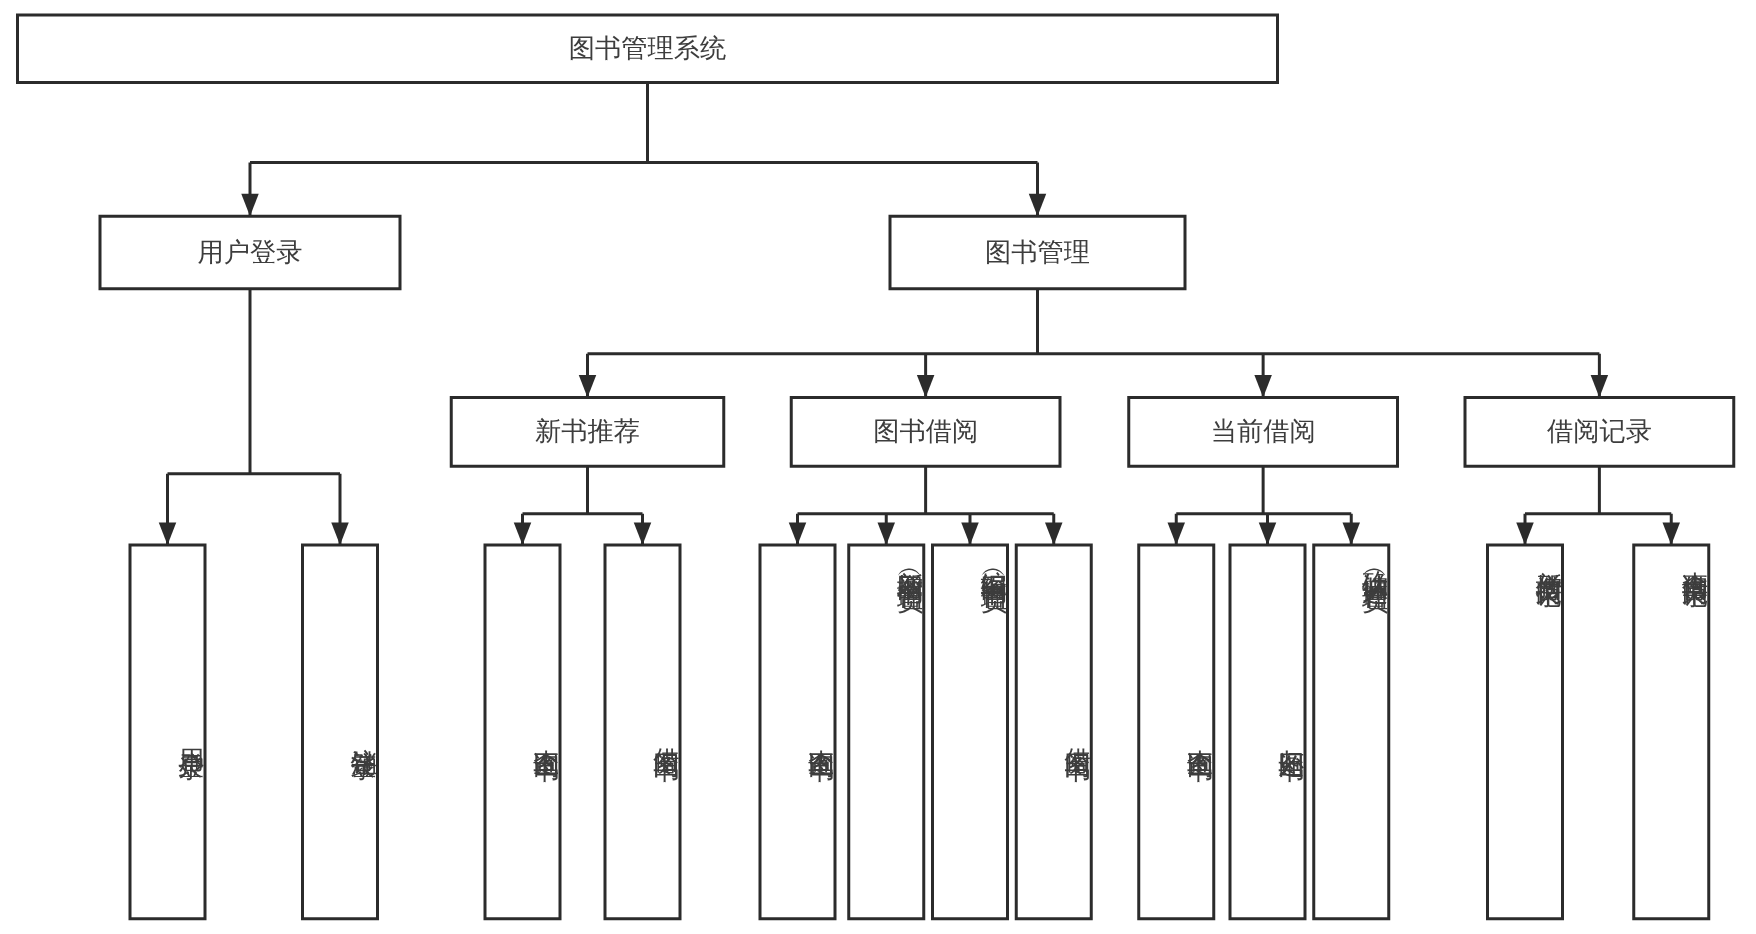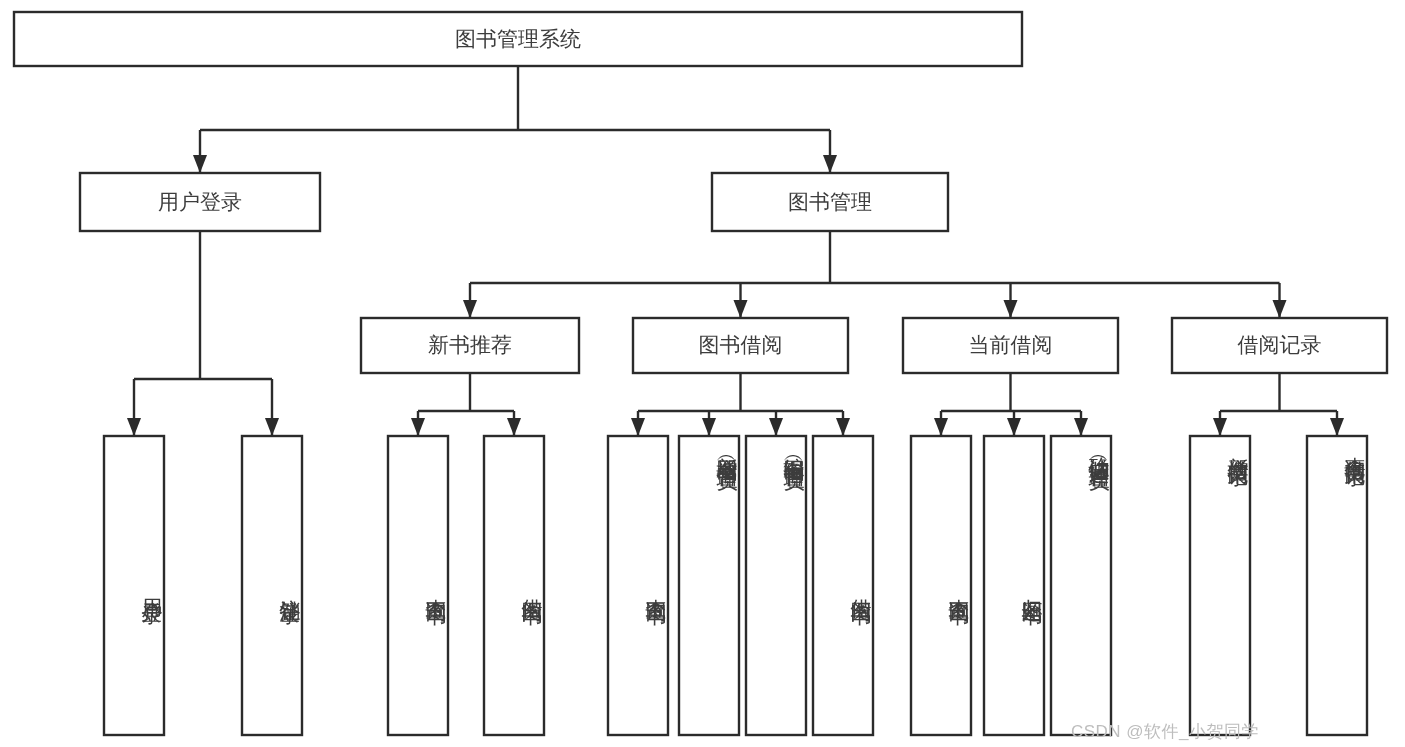--- a/index.html
+++ b/index.html
@@ -11,20 +11,21 @@
     width: 1405px;
     height: 747px;
     font-family: "Liberation Sans", "DejaVu Sans", sans-serif;
     overflow: hidden;
   }
   #diagram-root {
     position: relative;
     width: 1267px;
     height: 747px;
     background: #ffffff;
+    padding-left: 44px;
   }
   svg#tree-svg {
     position: absolute;
     left: 0;
     top: 0;
     width: 1405px;
     height: 747px;
     display: block;
   }
   .node-box {
@@ -176,15 +177,14 @@
       <div class="vlabel" style="left: 679px; width: 60px; top: 440px; height: 291px; align-items: flex-start; display: flex; justify-content: flex-start;">新增图书（管理员）</div>
       <div class="vlabel" style="left: 746px; width: 60px; top: 440px; height: 291px; align-items: flex-start; display: flex; justify-content: flex-start;">编辑图书（管理员）</div>
       <div class="vlabel" style="left: 813px; width: 60px; top: 436px; height: 299px; display: flex; justify-content: center;">借阅图书</div>
       <div class="vlabel" style="left: 911px; width: 60px; top: 436px; height: 299px; display: flex; justify-content: center;">查询图书</div>
       <div class="vlabel" style="left: 984px; width: 60px; top: 436px; height: 299px; display: flex; justify-content: center;">归还图书</div>
       <div class="vlabel" style="left: 1051px; width: 60px; top: 440px; height: 291px; align-items: flex-start; display: flex; justify-content: flex-start;">确认归还（管理员）</div>
       <div class="vlabel" style="left: 1190px; width: 60px; top: 440px; height: 291px; align-items: flex-start; display: flex; justify-content: flex-start;">新增借阅记录</div>
       <div class="vlabel" style="left: 1307px; width: 60px; top: 440px; height: 291px; align-items: flex-start; display: flex; justify-content: flex-start;">查询借阅记录</div>
     </div>
 
-  <div class="watermark">CSDN @软件_小贺同学</div>
 
 </div>
 
 </body></html>

